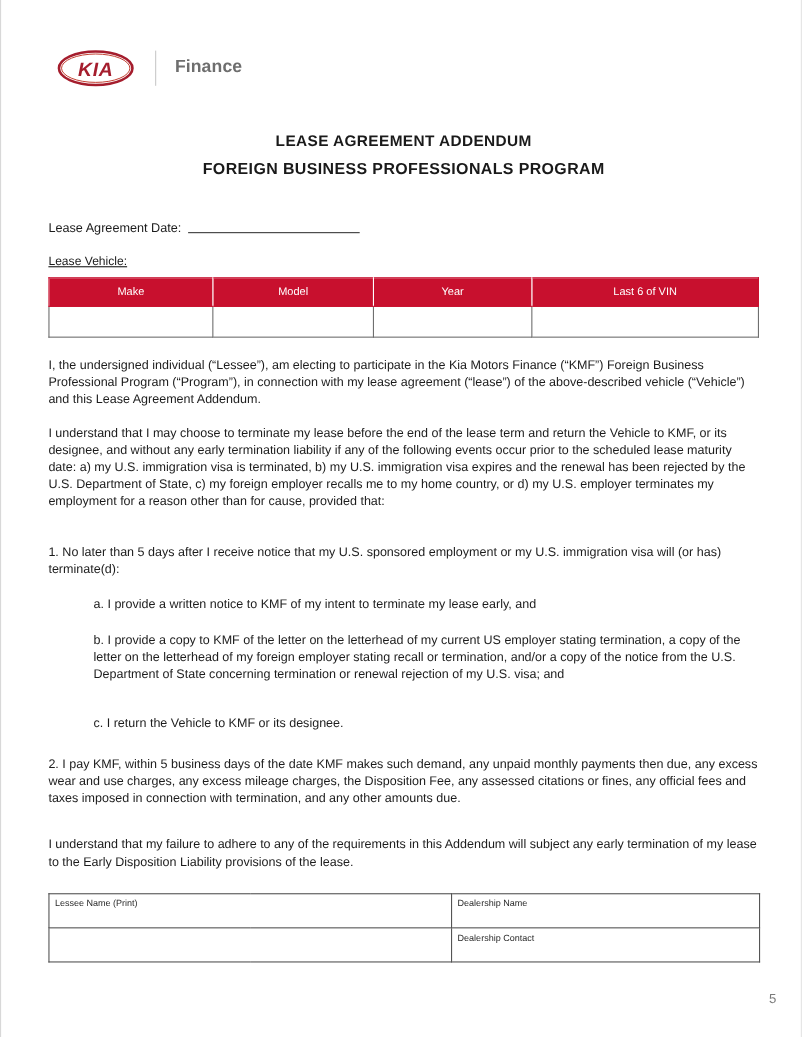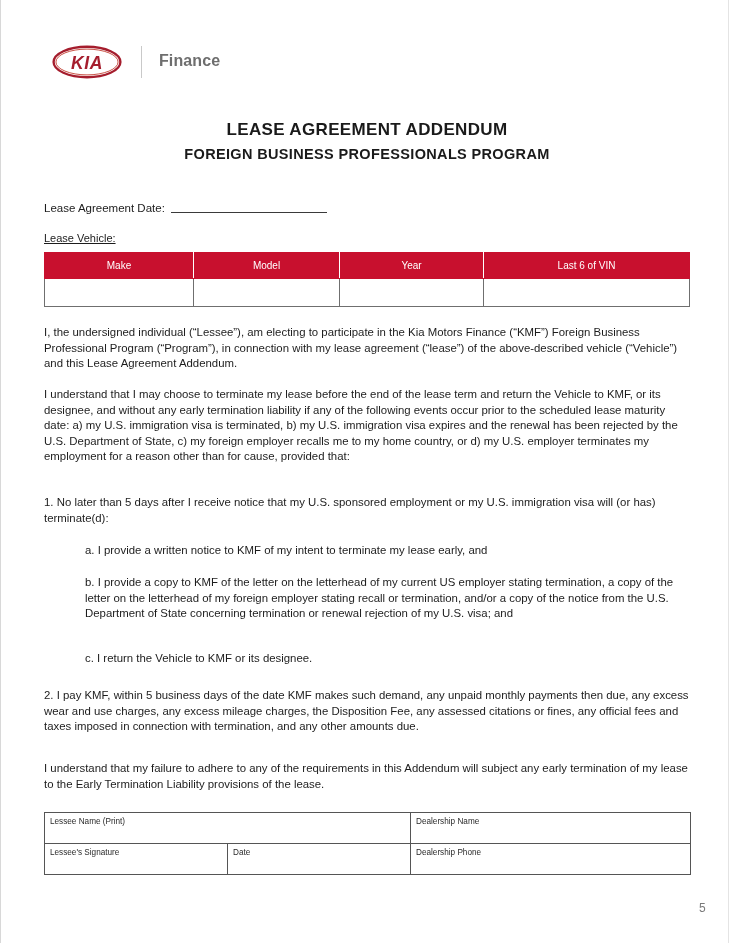--- a/index.html
+++ b/index.html
@@ -64,21 +64,21 @@
     padding-bottom: 2px;
   }
 
   
   .doc-title {
     position: absolute;
     left: 0;
     top: 120px;
     width: 648px;
     text-align: center;
-    font-size: 17px;
+    font-size: 14px;
     font-weight: bold;
     letter-spacing: 0.35px;
     color: #1a1a1a;
   }
   .doc-subtitle {
     position: absolute;
     left: 0;
     top: 146px;
     width: 648px;
     text-align: center;
@@ -89,21 +89,21 @@
   }
 
   
   .date-row {
     position: absolute;
     left: 1px;
     top: 202px;
     font-size: 11.5px;
     color: #1c1c1c;
     display: flex;
-    align-items: center;
+    align-items: flex-start;
   }
   .date-rule {
     display: inline-block;
     width: 156px;
     border-bottom: 1px solid #3a3a3a;
     margin-left: 6px;
     height: 9px;
   }
   .vehicle-label {
     position: absolute;
@@ -230,32 +230,31 @@
       </tbody>
     </table>
 
     <div class="para" style="top:325px">I, the undersigned individual (“Lessee”), am electing to participate in the Kia Motors Finance (“KMF”) Foreign Business Professional Program (“Program”), in connection with my lease agreement (“lease”) of the above-described vehicle (“Vehicle”) and this Lease Agreement Addendum.</div>
     <div class="para" style="top:387px">I understand that I may choose to terminate my lease before the end of the lease term and return the Vehicle to KMF, or its designee, and without any early termination liability if any of the following events occur prior to the scheduled lease maturity date: a) my U.S. immigration visa is terminated, b) my U.S. immigration visa expires and the renewal has been rejected by the U.S. Department of State, c) my foreign employer recalls me to my home country, or d) my U.S. employer terminates my employment for a reason other than for cause, provided that:</div>
     <div class="para" style="top:495px">1. No later than 5 days after I receive notice that my U.S. sponsored employment or my U.S. immigration visa will (or has) terminate(d):</div>
     <div class="para indent" style="top:543px">a. I provide a written notice to KMF of my intent to terminate my lease early, and</div>
     <div class="para indent" style="top:575px">b. I provide a copy to KMF of the letter on the letterhead of my current US employer stating termination, a copy of the letter on the letterhead of my foreign employer stating recall or termination, and/or a copy of the notice from the U.S. Department of State concerning termination or renewal rejection of my U.S. visa; and</div>
     <div class="para indent" style="top:651px">c. I return the Vehicle to KMF or its designee.</div>
     <div class="para" style="top:688px">2. I pay KMF, within 5 business days of the date KMF makes such demand, any unpaid monthly payments then due, any excess wear and use charges, any excess mileage charges, the Disposition Fee, any assessed citations or fines, any official fees and taxes imposed in connection with termination, and any other amounts due.</div>
-    <div class="para" style="top:761px">I understand that my failure to adhere to any of the requirements in this Addendum will subject any early termination of my lease to the Early Termination Liability provisions of the lease.</div>
+    <div class="para" style="top:761px">I understand that my failure to adhere to any of the requirements in this Addendum will subject any early termination of my lease to the Early Disposition Liability provisions of the lease.</div>
 
     <table class="sig-table">
       <tbody>
         <tr>
           <td colspan="2" style="width:355px">Lessee Name (Print)</td>
           <td>Dealership Name</td>
         </tr>
         <tr>
-          <td style="width:272px">Lessee's Signature</td>
-          <td style="width:83px">Date</td>
-          <td>Dealership Phone</td>
+          <td colspan="2"></td>
+          <td>Dealership Contact</td>
         </tr>
       </tbody>
     </table>
 
   </div>
 
   <div class="page-number">5</div>
 
 </div>
 

